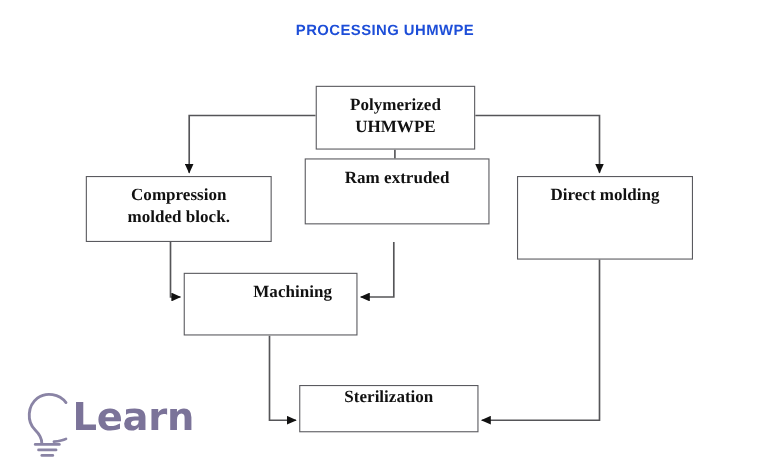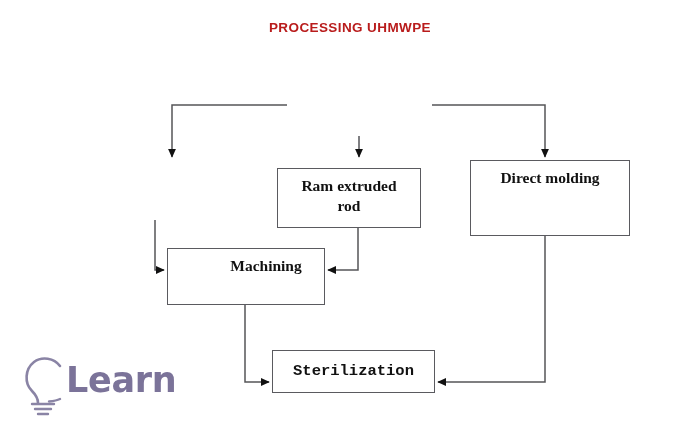--- a/index.html
+++ b/index.html
@@ -24,42 +24,41 @@
   .title {
     position: absolute;
     left: 0;
     top: 20px;
     width: 700px;
     text-align: center;
     font-family: "Liberation Sans", sans-serif;
     font-weight: bold;
     font-size: 13.5px;
     letter-spacing: 0.4px;
-    color: #b91c1c;
+    color: #1d4ed8;
   }
   .node {
     position: absolute;
     box-sizing: border-box;
     border: 1.3px solid #5a5a5f;
     background: #ffffff;
     color: #111111;
     font-family: "Liberation Serif", serif;
     font-weight: bold;
     font-size: 15.5px;
     line-height: 1.32;
     text-align: center;
     display: flex;
     justify-content: center;
     padding-top: 7px;
     z-index: 3;
   }
   .node.center-v {
-    align-items: center;
+    align-items: flex-start;
     padding-top: 0;
-    font-family: Liberation Mono, monospace;
   }
   .node span {
     display: block;
     width: 100%;
   }
   svg.wires {
     position: absolute;
     left: 0;
     top: 0;
     width: 700px;
@@ -114,26 +113,37 @@
 
     <path d="M155,220 L155,270 L164,270" fill="none" stroke="#555558" stroke-width="1.5" marker-end="url(#arrowhead)"></path>
 
     <path d="M358,220 L358,270 L328,270" fill="none" stroke="#555558" stroke-width="1.5" marker-end="url(#arrowhead)"></path>
 
     <path d="M245,305 L245,382 L269,382" fill="none" stroke="#555558" stroke-width="1.5" marker-end="url(#arrowhead)"></path>
 
     <path d="M545,220 L545,382 L438,382" fill="none" stroke="#555558" stroke-width="1.5" marker-end="url(#arrowhead)"></path>
   </svg>
 
+  <div class="node" style="left:287px; top:78px; width:145px; height:58px;">
+    <div>
+      <span>Polymerized</span>
+      <span>UHMWPE</span>
+    </div>
+  </div>
 
+  <div class="node" style="left:78px; top:160px; width:169px; height:60px;">
+    <div>
+      <span>Compression</span>
+      <span>molded block.</span>
+    </div>
+  </div>
 
-  <div class="node" style="left:277px; top:168px; width:144px; height:60px;">
+  <div class="node" style="left:277px; top:144px; width:168px; height:60px;">
     <div>
       <span>Ram extruded</span>
-      <span>rod</span>
     </div>
   </div>
 
   <div class="node" style="left:470px; top:160px; width:160px; height:76px;">
     <div>
       <span>Direct molding</span>
     </div>
   </div>
 
   <div class="node" style="left:167px; top:248px; width:158px; height:57px;padding-left:40px;">

